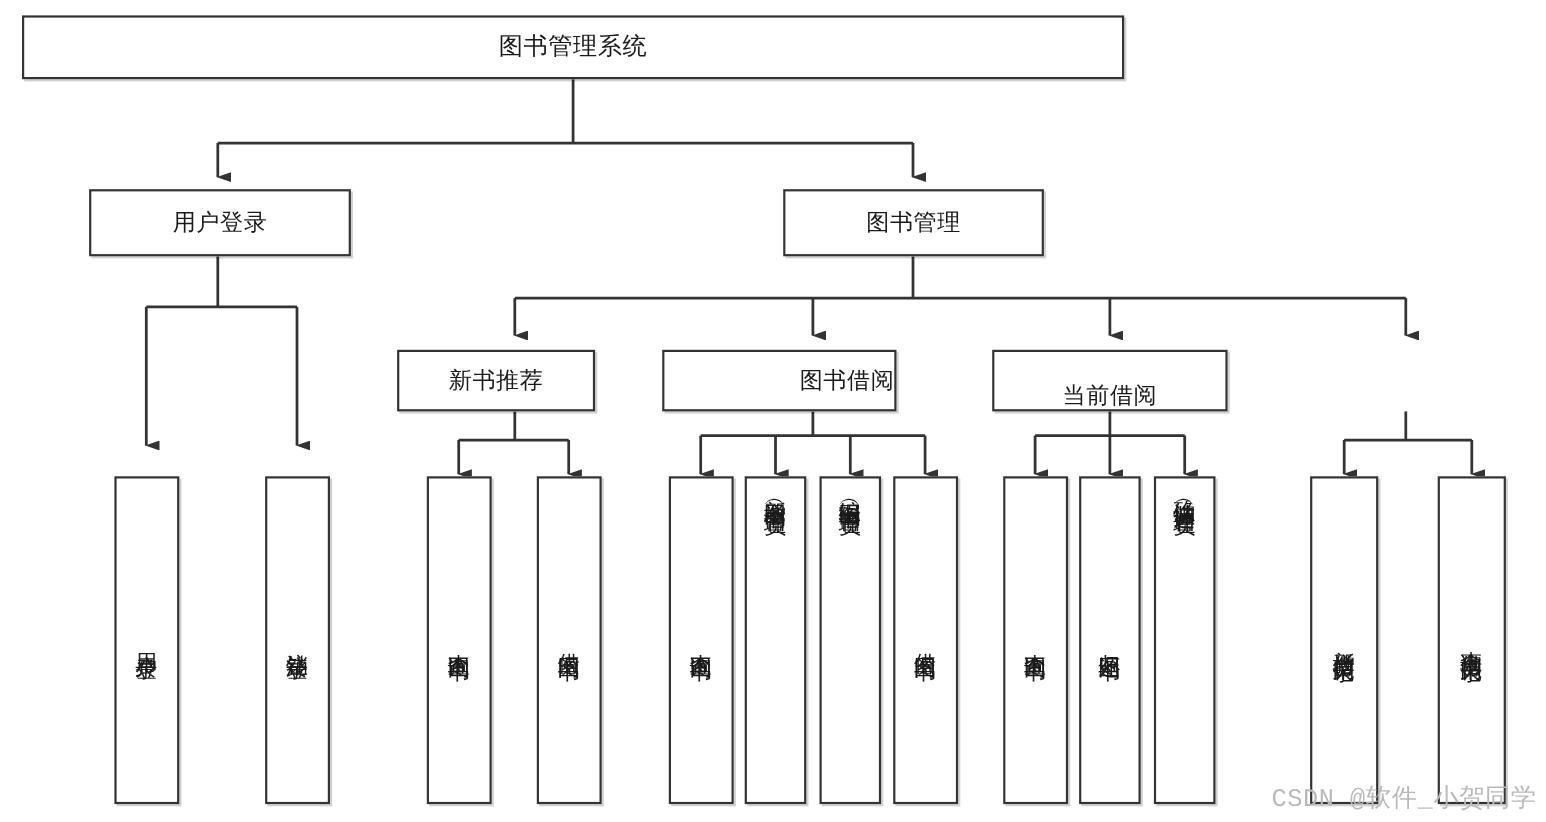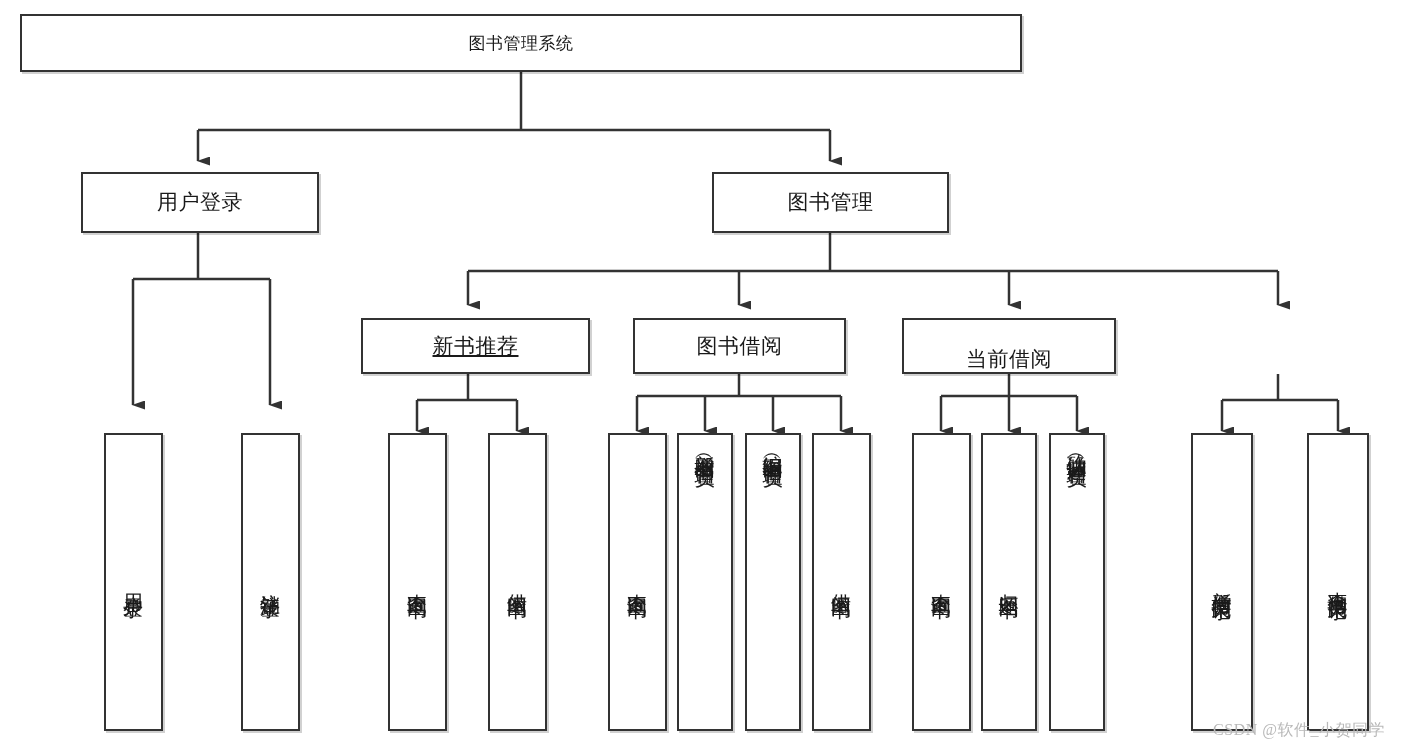--- a/index.html
+++ b/index.html
@@ -42,21 +42,21 @@
     text-align: center;
     line-height: 1.18;
     white-space: nowrap;
   }
   
   .node.horiz .node-label {
     font-size: 21px;
     letter-spacing: 0.5px;
   }
   .node.root .node-label {
-    font-size: 17px;
+    font-size: 22px;
   }
   
   .node.vert {
     align-items: flex-start;
     padding-top: 4px;
   }
   .node.vert .node-label {
     writing-mode: vertical-rl;
     text-orientation: upright;
     font-size: 20px;
@@ -64,27 +64,27 @@
     letter-spacing: 2px;
     white-space: nowrap;
     margin: 0 auto;
   }
   .node.vert.centered {
     align-items: center;
     padding-top: 0;
   }
   #watermark {
     position: absolute;
-    right: 20px;
+    right: 8px;
     bottom: 6px;
-    font-size: 16px;
+    font-size: 23px;
     color: #b9b9b9;
     letter-spacing: 0.5px;
     white-space: nowrap;
-    font-family: Liberation Serif, serif;
+    font-family: Liberation Mono, monospace;
   }
 </style>
 </head>
 <body>
 
 <div id="diagram-root">
 
   <svg id="edge-layer" viewBox="0 0 1405 747" xmlns="http://www.w3.org/2000/svg">
     <defs>
       <marker id="arrowhead" markerWidth="9" markerHeight="13" refX="4.5" refY="12" orient="auto" markerUnits="userSpaceOnUse">
@@ -142,24 +142,24 @@
     <span class="node-label">图书管理系统</span>
   </div>
 
   <div class="node horiz" style="left:81px; top:172px; width:238px; height:61px;">
     <span class="node-label">用户登录</span>
   </div>
   <div class="node horiz" style="left:712px; top:172px; width:237px; height:61px;justify-content:center;">
     <span class="node-label">图书管理</span>
   </div>
 
-  <div class="node horiz" style="left:361px; top:318px; width:229px; height:56px;text-decoration:underline;">
+  <div class="node horiz" style="left:361px; top:318px; width:180px; height:56px;">
     <span class="node-label">新书推荐</span>
   </div>
-  <div class="node horiz" style="left:633px; top:318px; width:213px; height:56px;">
+  <div class="node horiz" style="left:602px; top:318px; width:213px; height:56px;justify-content:flex-end;">
     <span class="node-label">图书借阅</span>
   </div>
   <div class="node horiz" style="left:902px; top:318px; width:214px; height:56px;align-items:flex-end;">
     <span class="node-label">当前借阅</span>
   </div>
 
   <div class="node vert centered" style="left:104px; top:433px; width:59px; height:298px;">
     <span class="node-label">用户登录</span>
   </div>
   <div class="node vert centered" style="left:241px; top:433px; width:59px; height:298px;">

